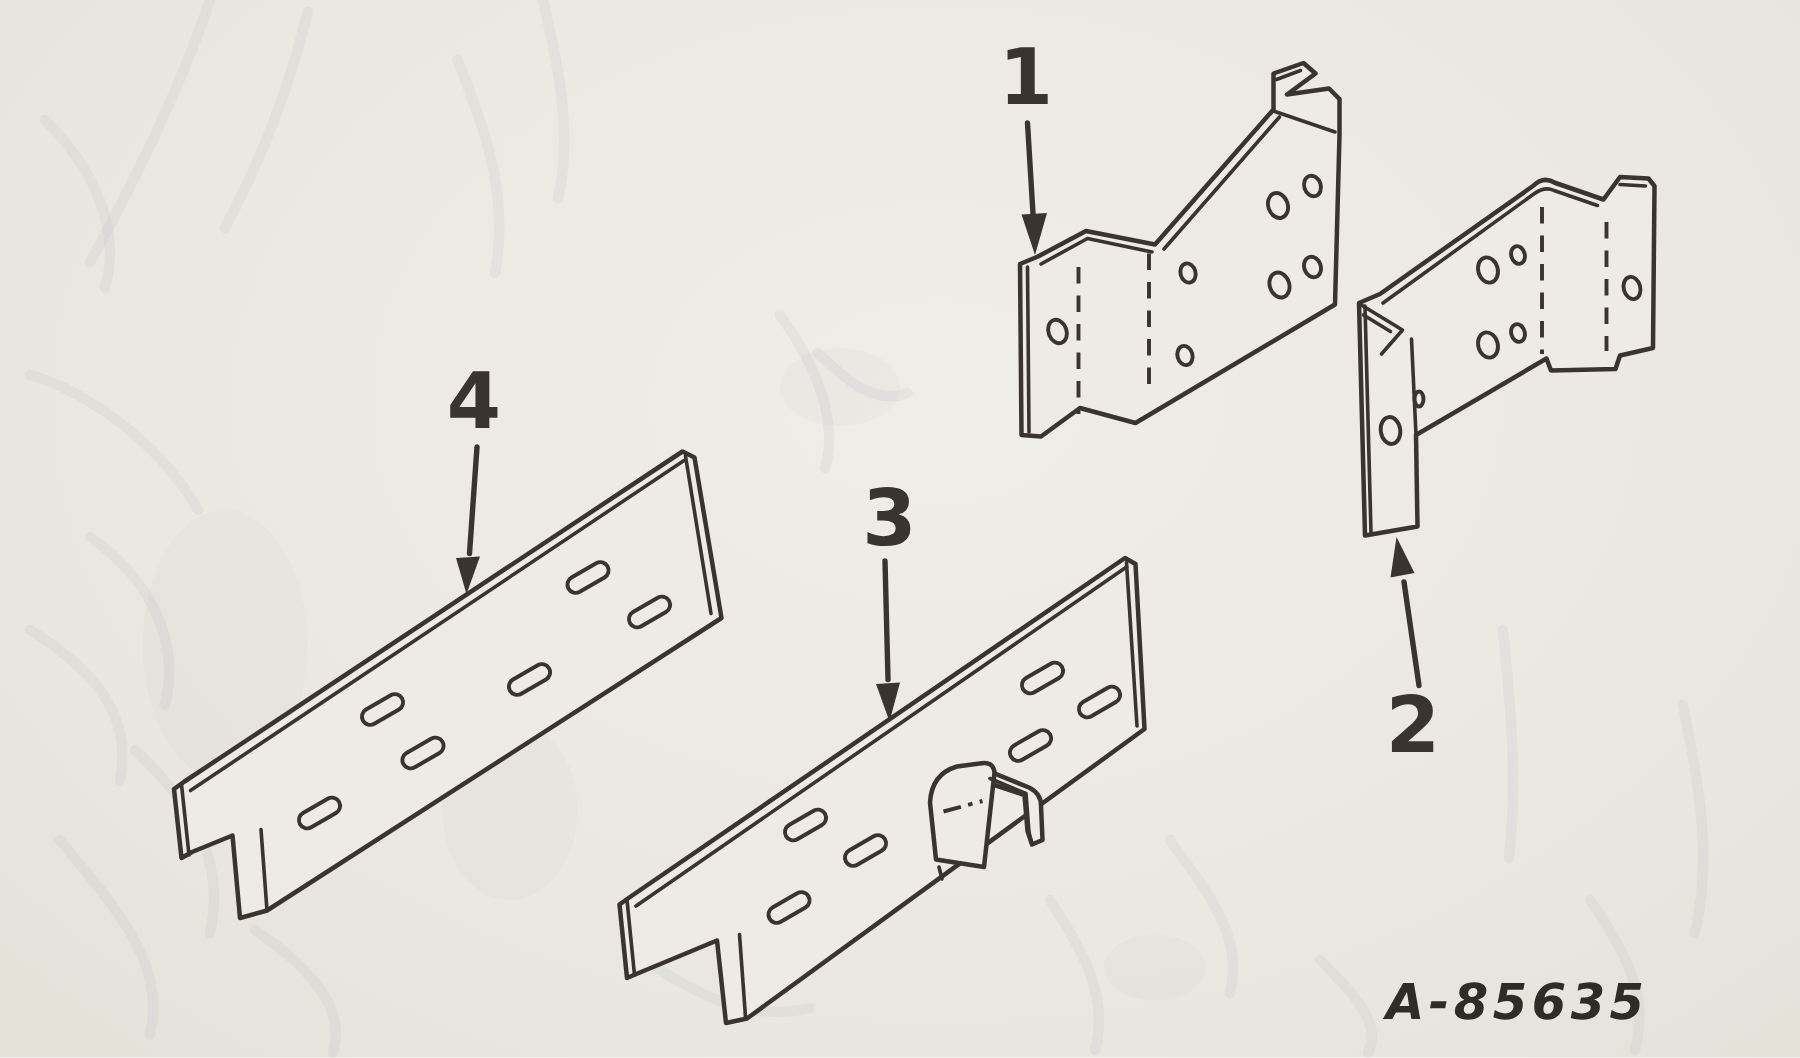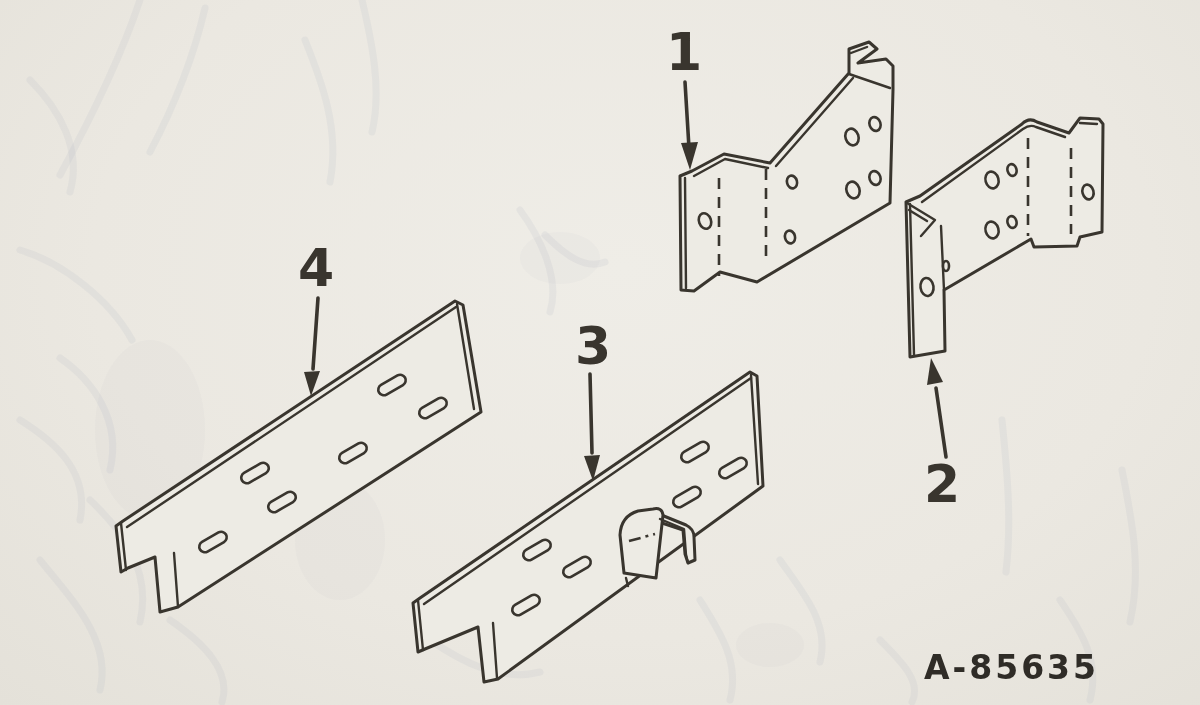--- a/index.html
+++ b/index.html
@@ -23,21 +23,21 @@
   .arrow-head{fill:var(--ink);stroke:none;}
   .ghost-stroke{fill:none;stroke:var(--ghost);stroke-width:7;stroke-linecap:round;opacity:.14;}
   .ghost-blob{fill:var(--ghost);opacity:.06;}
   .callout-num{
     position:absolute;width:44px;text-align:center;
     font-size:52px;font-weight:bold;color:var(--ink);line-height:1;
     letter-spacing:0;user-select:none;
   }
   .figure-code{
     position:absolute;left:924px;top:648px;
-    font-size:33px;font-weight:bold;color:#2f2c27;
+    font-size:33px;font-weight:bold;font-style:italic;color:#2f2c27;
     letter-spacing:3px;white-space:nowrap;user-select:none;
   }
 </style>
 </head>
 <body>
 
 <div class="stage">
 
   <svg width="1200" height="705" viewBox="0 0 1200 705">
 

